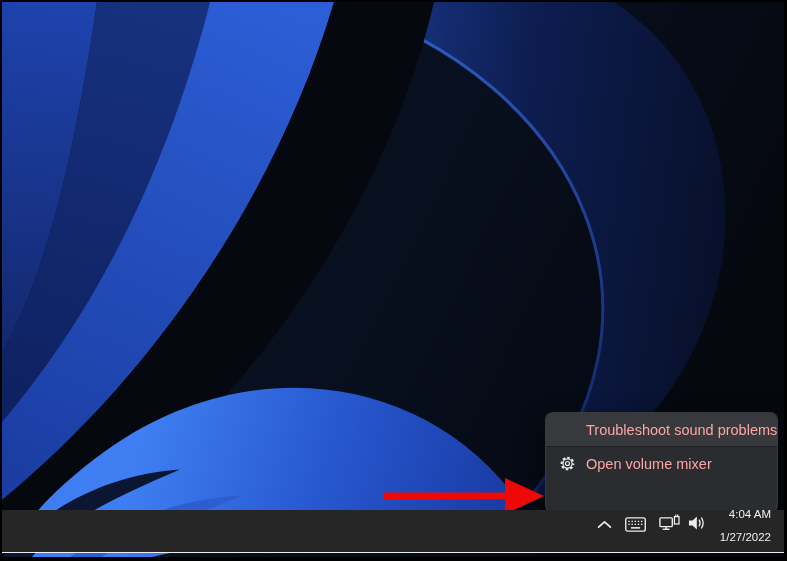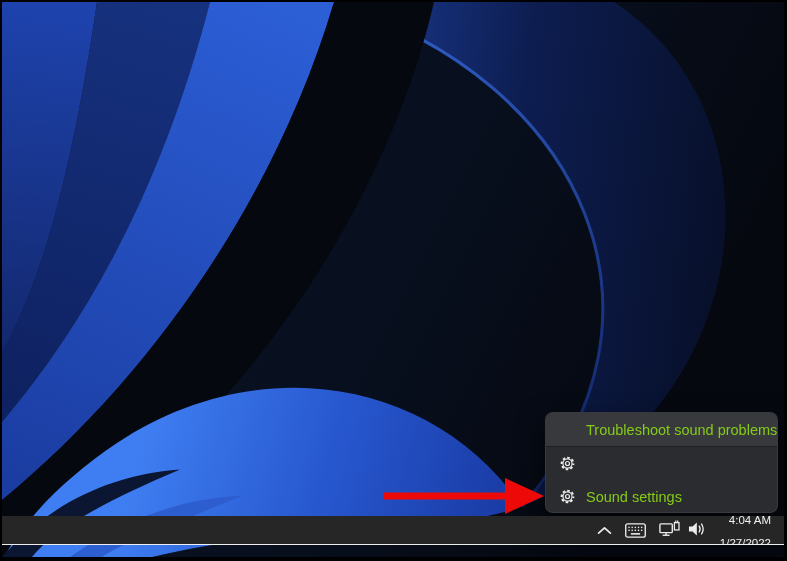--- a/index.html
+++ b/index.html
@@ -16,40 +16,40 @@
   }
   .wallpaper { position:absolute; left:0; top:0; width:100%; height:100%; display:block; }
 
   
   .context-menu {
     position:absolute; left:543px; top:410px; width:233px; height:101px;
     background:#2b2c2f; border-radius:8px;
     border:1px solid rgba(255,255,255,0.07);
     box-shadow:0 12px 28px rgba(0,0,0,0.6);
     overflow:hidden;
-    color:#84cc16; font-size:14.5px;
+    color:#fca5a5; font-size:14.5px;
   }
   .menu-item {
     position:relative; height:33px; display:flex; align-items:center;
     padding-left:40px; cursor:default; white-space:nowrap;
   }
   .menu-item.highlighted { background:#38393d; }
   .menu-divider { height:1px; background:#1e1f22; }
   .mi-icon {
     position:absolute; left:12px; top:50%; transform:translateY(-50%);
     width:18px; height:18px; display:flex; align-items:center; justify-content:center;
   }
   .mi-icon svg { display:block; }
 
   
   .annotation-arrow { position:absolute; left:378px; top:468px; pointer-events:none; }
 
   
   .taskbar {
-    position:absolute; left:0; right:0; bottom:12px; height:29px;
+    position:absolute; left:0; right:0; bottom:4px; height:43px;
     background:#262626; border-bottom:1px solid #eeeeee;
     overflow:hidden;
   }
   .tray {
     position:absolute; right:13px; top:0; height:29px;
     display:flex; align-items:center; gap:13px;
   }
   .tray-btn { display:flex; align-items:center; justify-content:center; }
   .tray-group { display:flex; align-items:center; gap:7px; }
   .clock {
@@ -122,30 +122,21 @@
       </div>
       <div class="menu-divider"></div>
       <div class="menu-item">
         <span class="mi-icon">
           <svg width="17" height="17" viewBox="0 0 24 24">
             <circle cx="12" cy="12" r="8.2" fill="none" stroke="#e9e9e9" stroke-width="3" stroke-dasharray="3.6 2.84" stroke-dashoffset="1.4"></circle>
             <circle cx="12" cy="12" r="6.4" fill="none" stroke="#e9e9e9" stroke-width="1.7"></circle>
             <circle cx="12" cy="12" r="2.8" fill="none" stroke="#e9e9e9" stroke-width="1.7"></circle>
           </svg>
         </span>
-      </div>
-      <div class="menu-item">
-        <span class="mi-icon">
-          <svg width="17" height="17" viewBox="0 0 24 24">
-            <circle cx="12" cy="12" r="8.2" fill="none" stroke="#e9e9e9" stroke-width="3" stroke-dasharray="3.6 2.84" stroke-dashoffset="1.4"></circle>
-            <circle cx="12" cy="12" r="6.4" fill="none" stroke="#e9e9e9" stroke-width="1.7"></circle>
-            <circle cx="12" cy="12" r="2.8" fill="none" stroke="#e9e9e9" stroke-width="1.7"></circle>
-          </svg>
-        </span>
-        <span>Sound settings</span>
+        <span>Open volume mixer</span>
       </div>
     </div>
 
     <svg class="annotation-arrow" width="170" height="52" viewBox="0 0 170 52">
       <polygon points="4,22.5 125,22.5 125,8 164,26 125,44 125,29.5 4,29.5" fill="#ee0909"></polygon>
     </svg>
 
     <div class="taskbar">
       <div class="tray">
 

